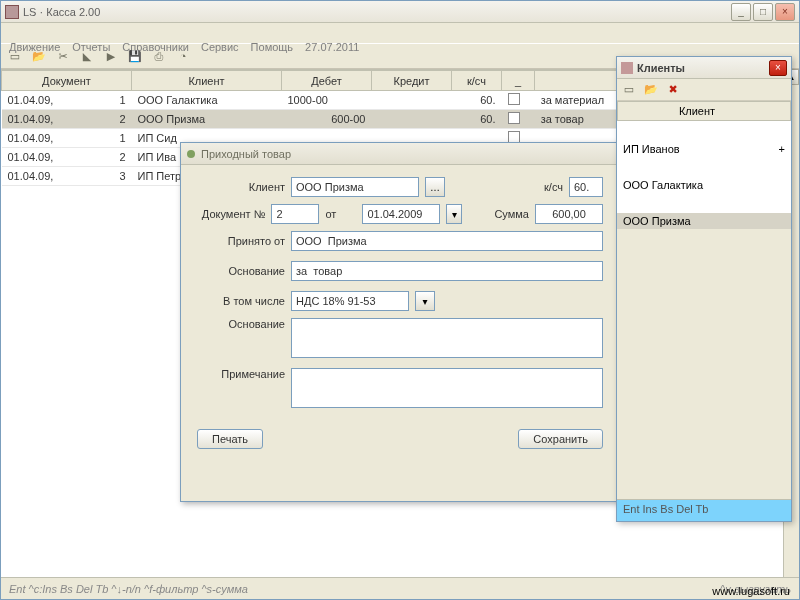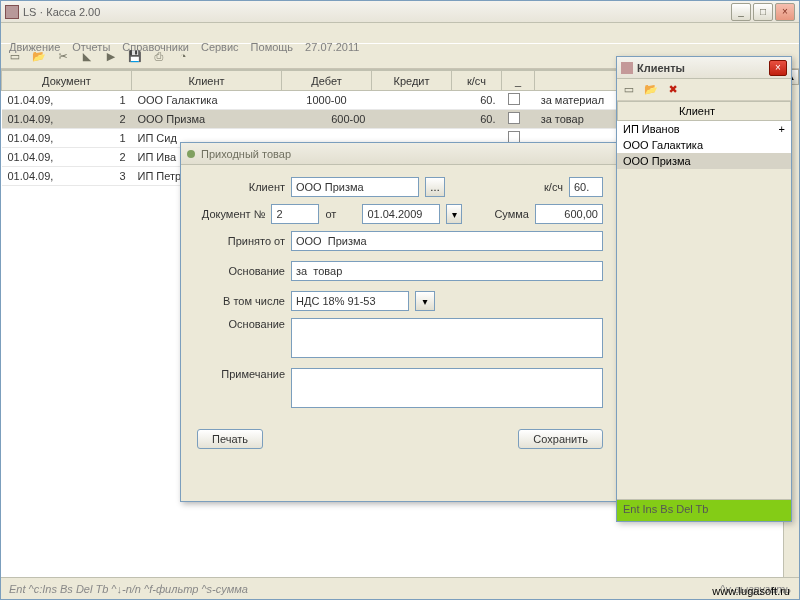--- a/index.html
+++ b/index.html
@@ -44,23 +44,23 @@
 
 .clients-panel { position: absolute; top: 56px; right: 8px; width: 176px; height: 466px; background: #ece9d8; border: 1px solid #7b9ebd; box-shadow: 2px 2px 6px rgba(0,0,0,0.25); }
 .clients-title { height: 22px; background: linear-gradient(#f4f3ee,#e6e3d6); border-bottom: 1px solid #c0c0b0; display: flex; align-items: center; padding: 0 4px; }
 .clients-title .icon { width: 12px; height: 12px; background: #c49999; margin-right: 4px; }
 .clients-title .label { flex: 1; font-weight: bold; color: #404040; }
 .clients-title .close { width: 18px; height: 16px; background: linear-gradient(#e85040,#c02010); color: #fff; border-radius: 2px; display: flex; align-items: center; justify-content: center; cursor: pointer; font-size: 10px; border: 1px solid #801000; }
 .clients-tools { height: 22px; display: flex; align-items: center; padding: 0 4px; gap: 6px; background: #ece9d8; border-bottom: 1px solid #d0cdbd; }
 .clients-body { background: #fff; }
 .clients-header { background: #ece9d8; border: 1px solid #c0c0b0; padding: 3px 8px; display: flex; }
 .clients-list { }
-.clients-list .item { padding: 2px 6px; display: flex; justify-content: space-between; }
+.clients-list .item { padding: 2px 6px; display: flex; justify-content: space-between; margin-top: 20px; }
 .clients-list .item.sel { background: #d6d3c6; }
-.clients-footer { position: absolute; bottom: 0; left: 0; right: 0; height: 22px; background: #84cc16; border-top: 1px solid #c0c0b0; padding: 3px 6px; color: #555; }
+.clients-footer { position: absolute; bottom: 0; left: 0; right: 0; height: 22px; background: #7dd3fc; border-top: 1px solid #c0c0b0; padding: 3px 6px; color: #555; }
 
 .scroll-stub { position: absolute; top: 68px; right: 0; bottom: 22px; width: 16px; background: #ece9d8; border-left: 1px solid #c0c0b0; }
 .scroll-stub .btn-s { height: 16px; border: 1px solid #b0ad9d; background: linear-gradient(#fff,#e0ded0); display: flex; align-items: center; justify-content: center; font-size: 8px; }
 </style>
 </head>
 <body>
 
 <div class="main-window">
   <div class="titlebar">
     <div class="app-icon"></div>
@@ -103,21 +103,21 @@
           <th style="width:50px">к/сч</th>
           <th style="width:24px">_</th>
           <th> </th>
         </tr>
       </thead>
       <tbody id="grid-body">
           <tr>
             <td style="width:80px">01.04.09,</td>
             <td style="width:50px;text-align:right">1</td>
             <td>ООО Галактика</td>
-            <td style="text-align:center">1000-00</td>
+            <td style="text-align:left">1000-00</td>
             <td style="text-align:right"></td>
             <td style="text-align:right">60.</td>
             <td><span class="chk"></span></td>
             <td>за материал</td>
           </tr>
           <tr class="sel">
             <td style="width:80px">01.04.09,</td>
             <td style="width:50px;text-align:right">2</td>
             <td>ООО Призма</td>
             <td style="text-align:right">600-00</td>
@@ -184,21 +184,21 @@
       <label style="width:auto">к/сч</label>
       <input class="tinput" style="width: 34px;" value="60.">
     </div>
     <div class="frow">
       <label>Документ №</label>
       <input class="tinput" style="width: 48px;" value="2">
       <label style="width:auto">от</label>
       <input class="tinput" style="width: 78px; margin-left: 20px;" value="01.04.2009">
       <div class="sqbtn">▾</div>
       <label style="width:auto;margin-left:26px">Сумма</label>
-      <input class="tinput" style="width: 68px; text-align: right;" value="600,00">
+      <input class="tinput" style="width: 68px; text-align: center;" value="600,00">
     </div>
     <div class="frow">
       <label>Принято от</label>
       <input class="tinput" style="flex: 1 1 0%;" value="ООО  Призма">
     </div>
     <div class="frow" style="margin-top:10px">
       <label>Основание</label>
       <input class="tinput" style="flex: 1 1 0%;" value="за  товар">
     </div>
     <div class="frow" style="margin-top:10px">

